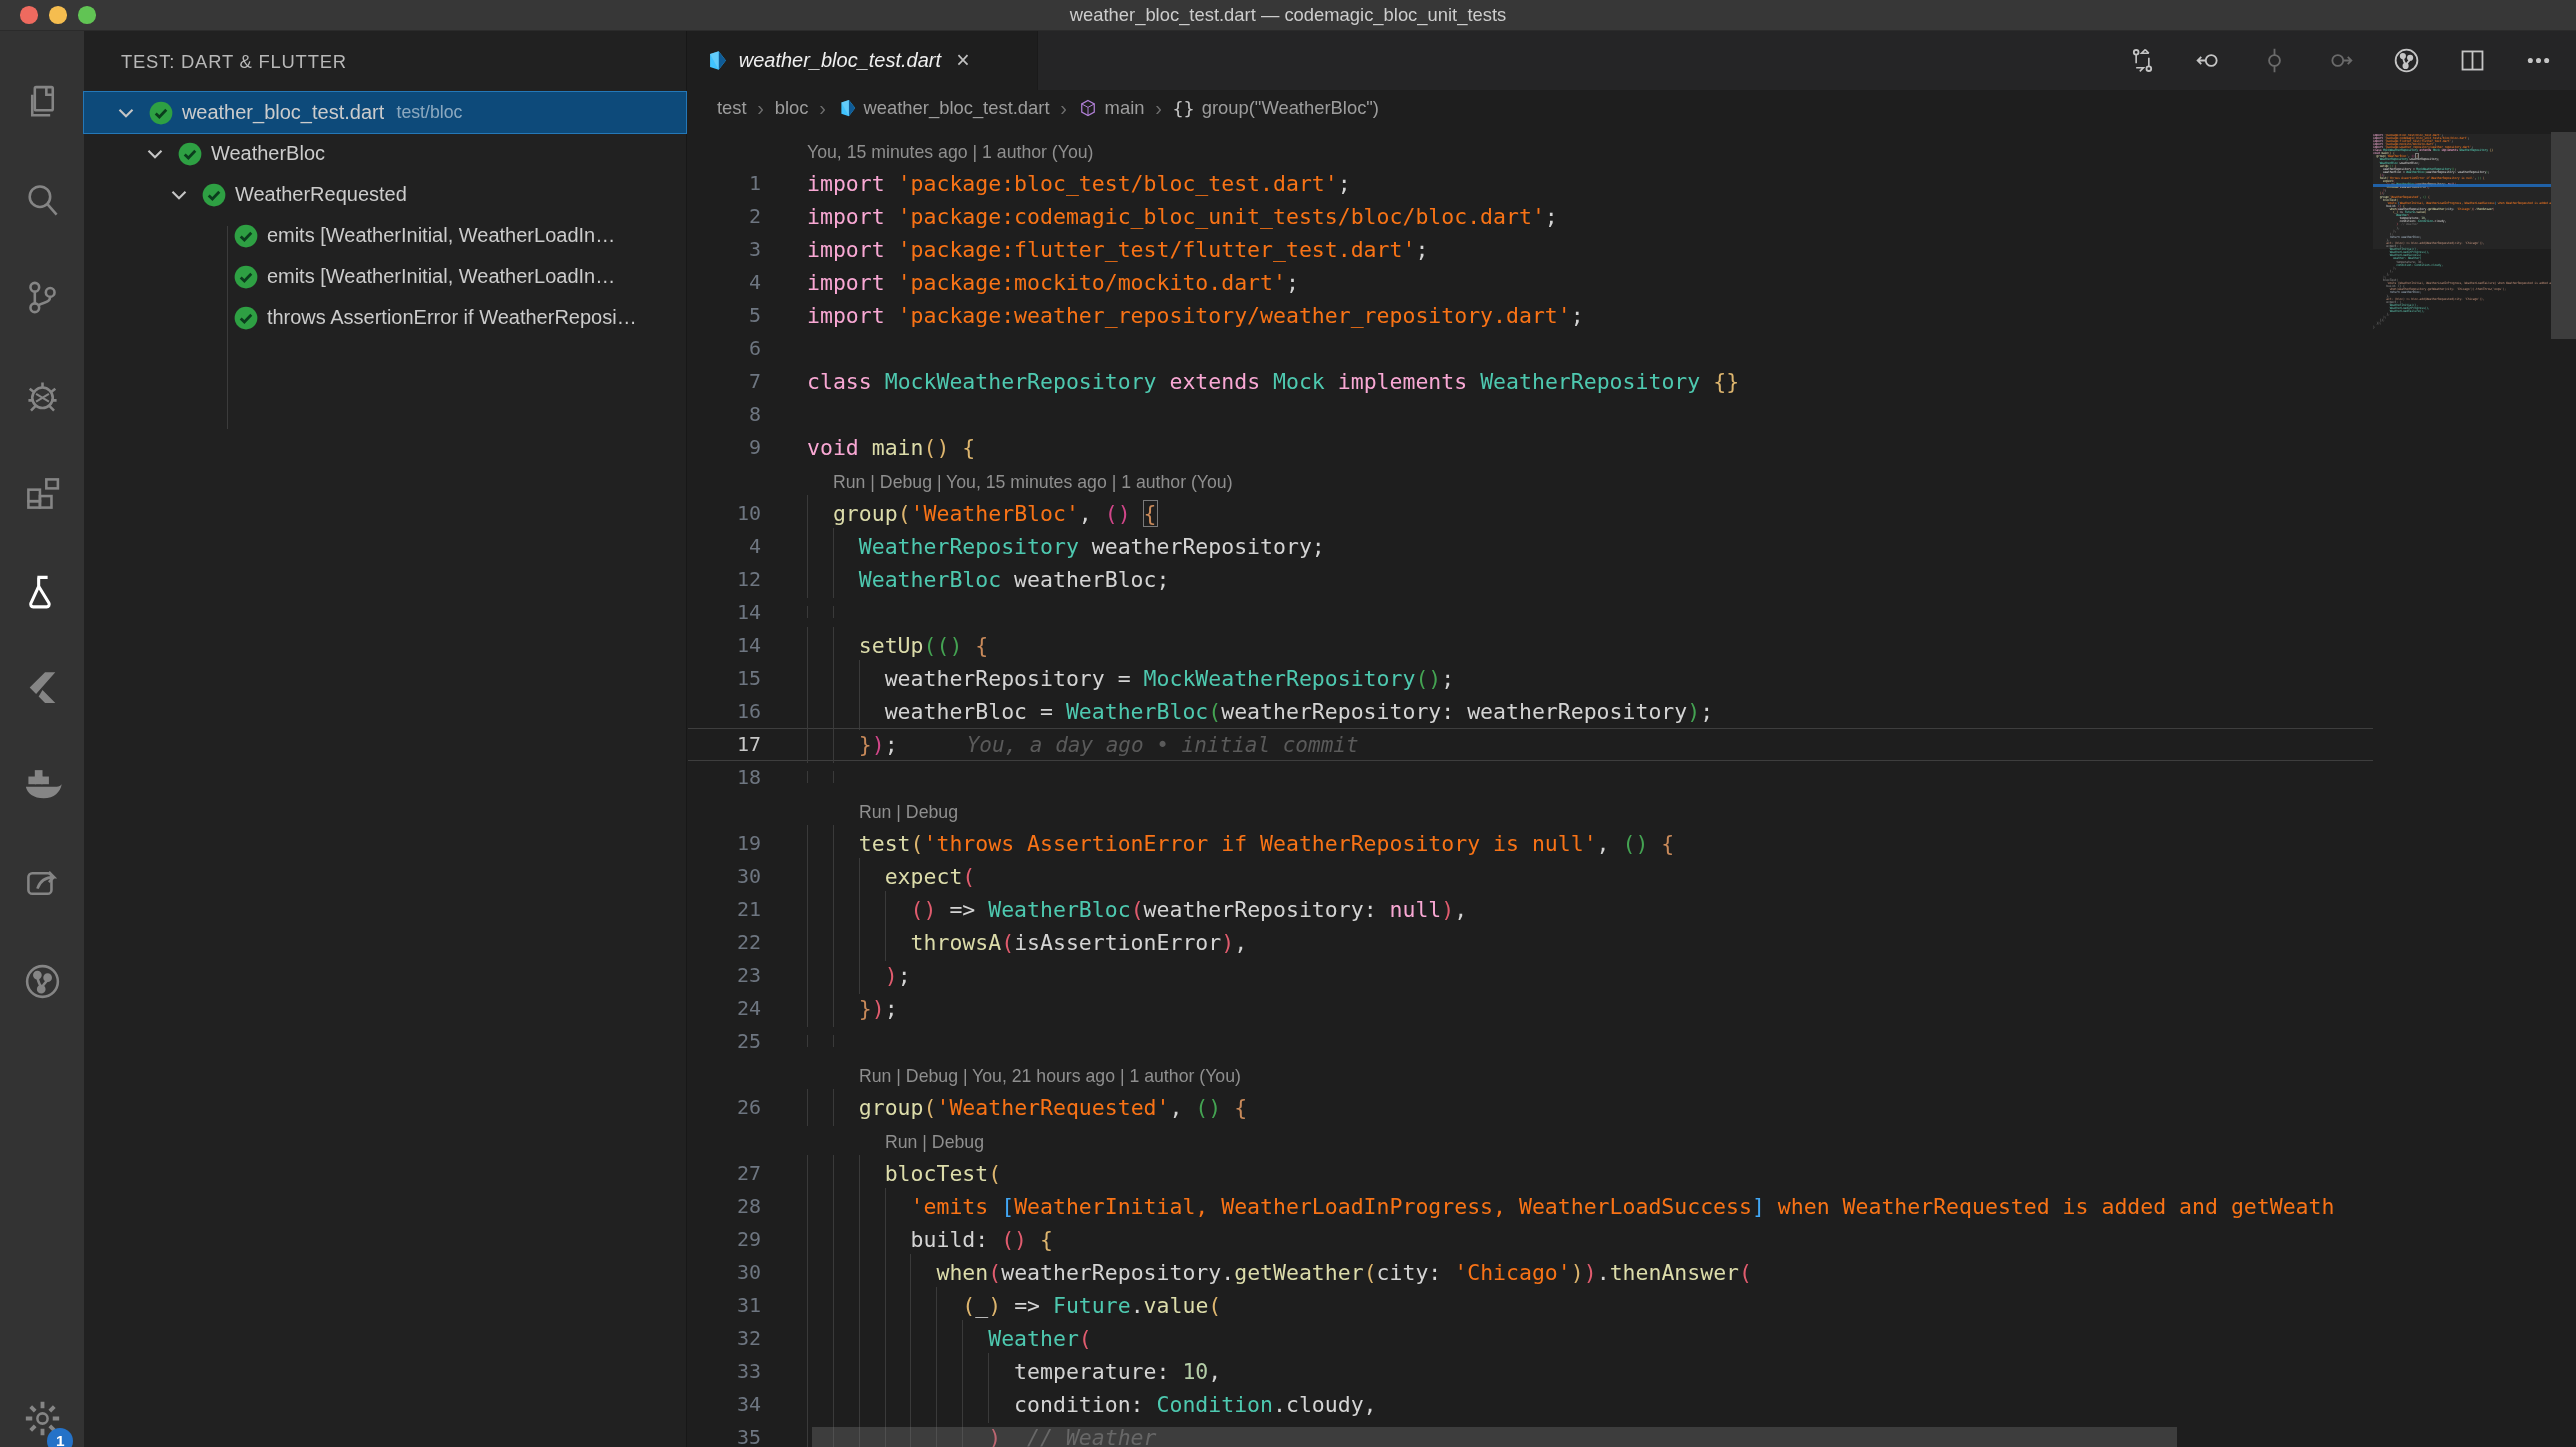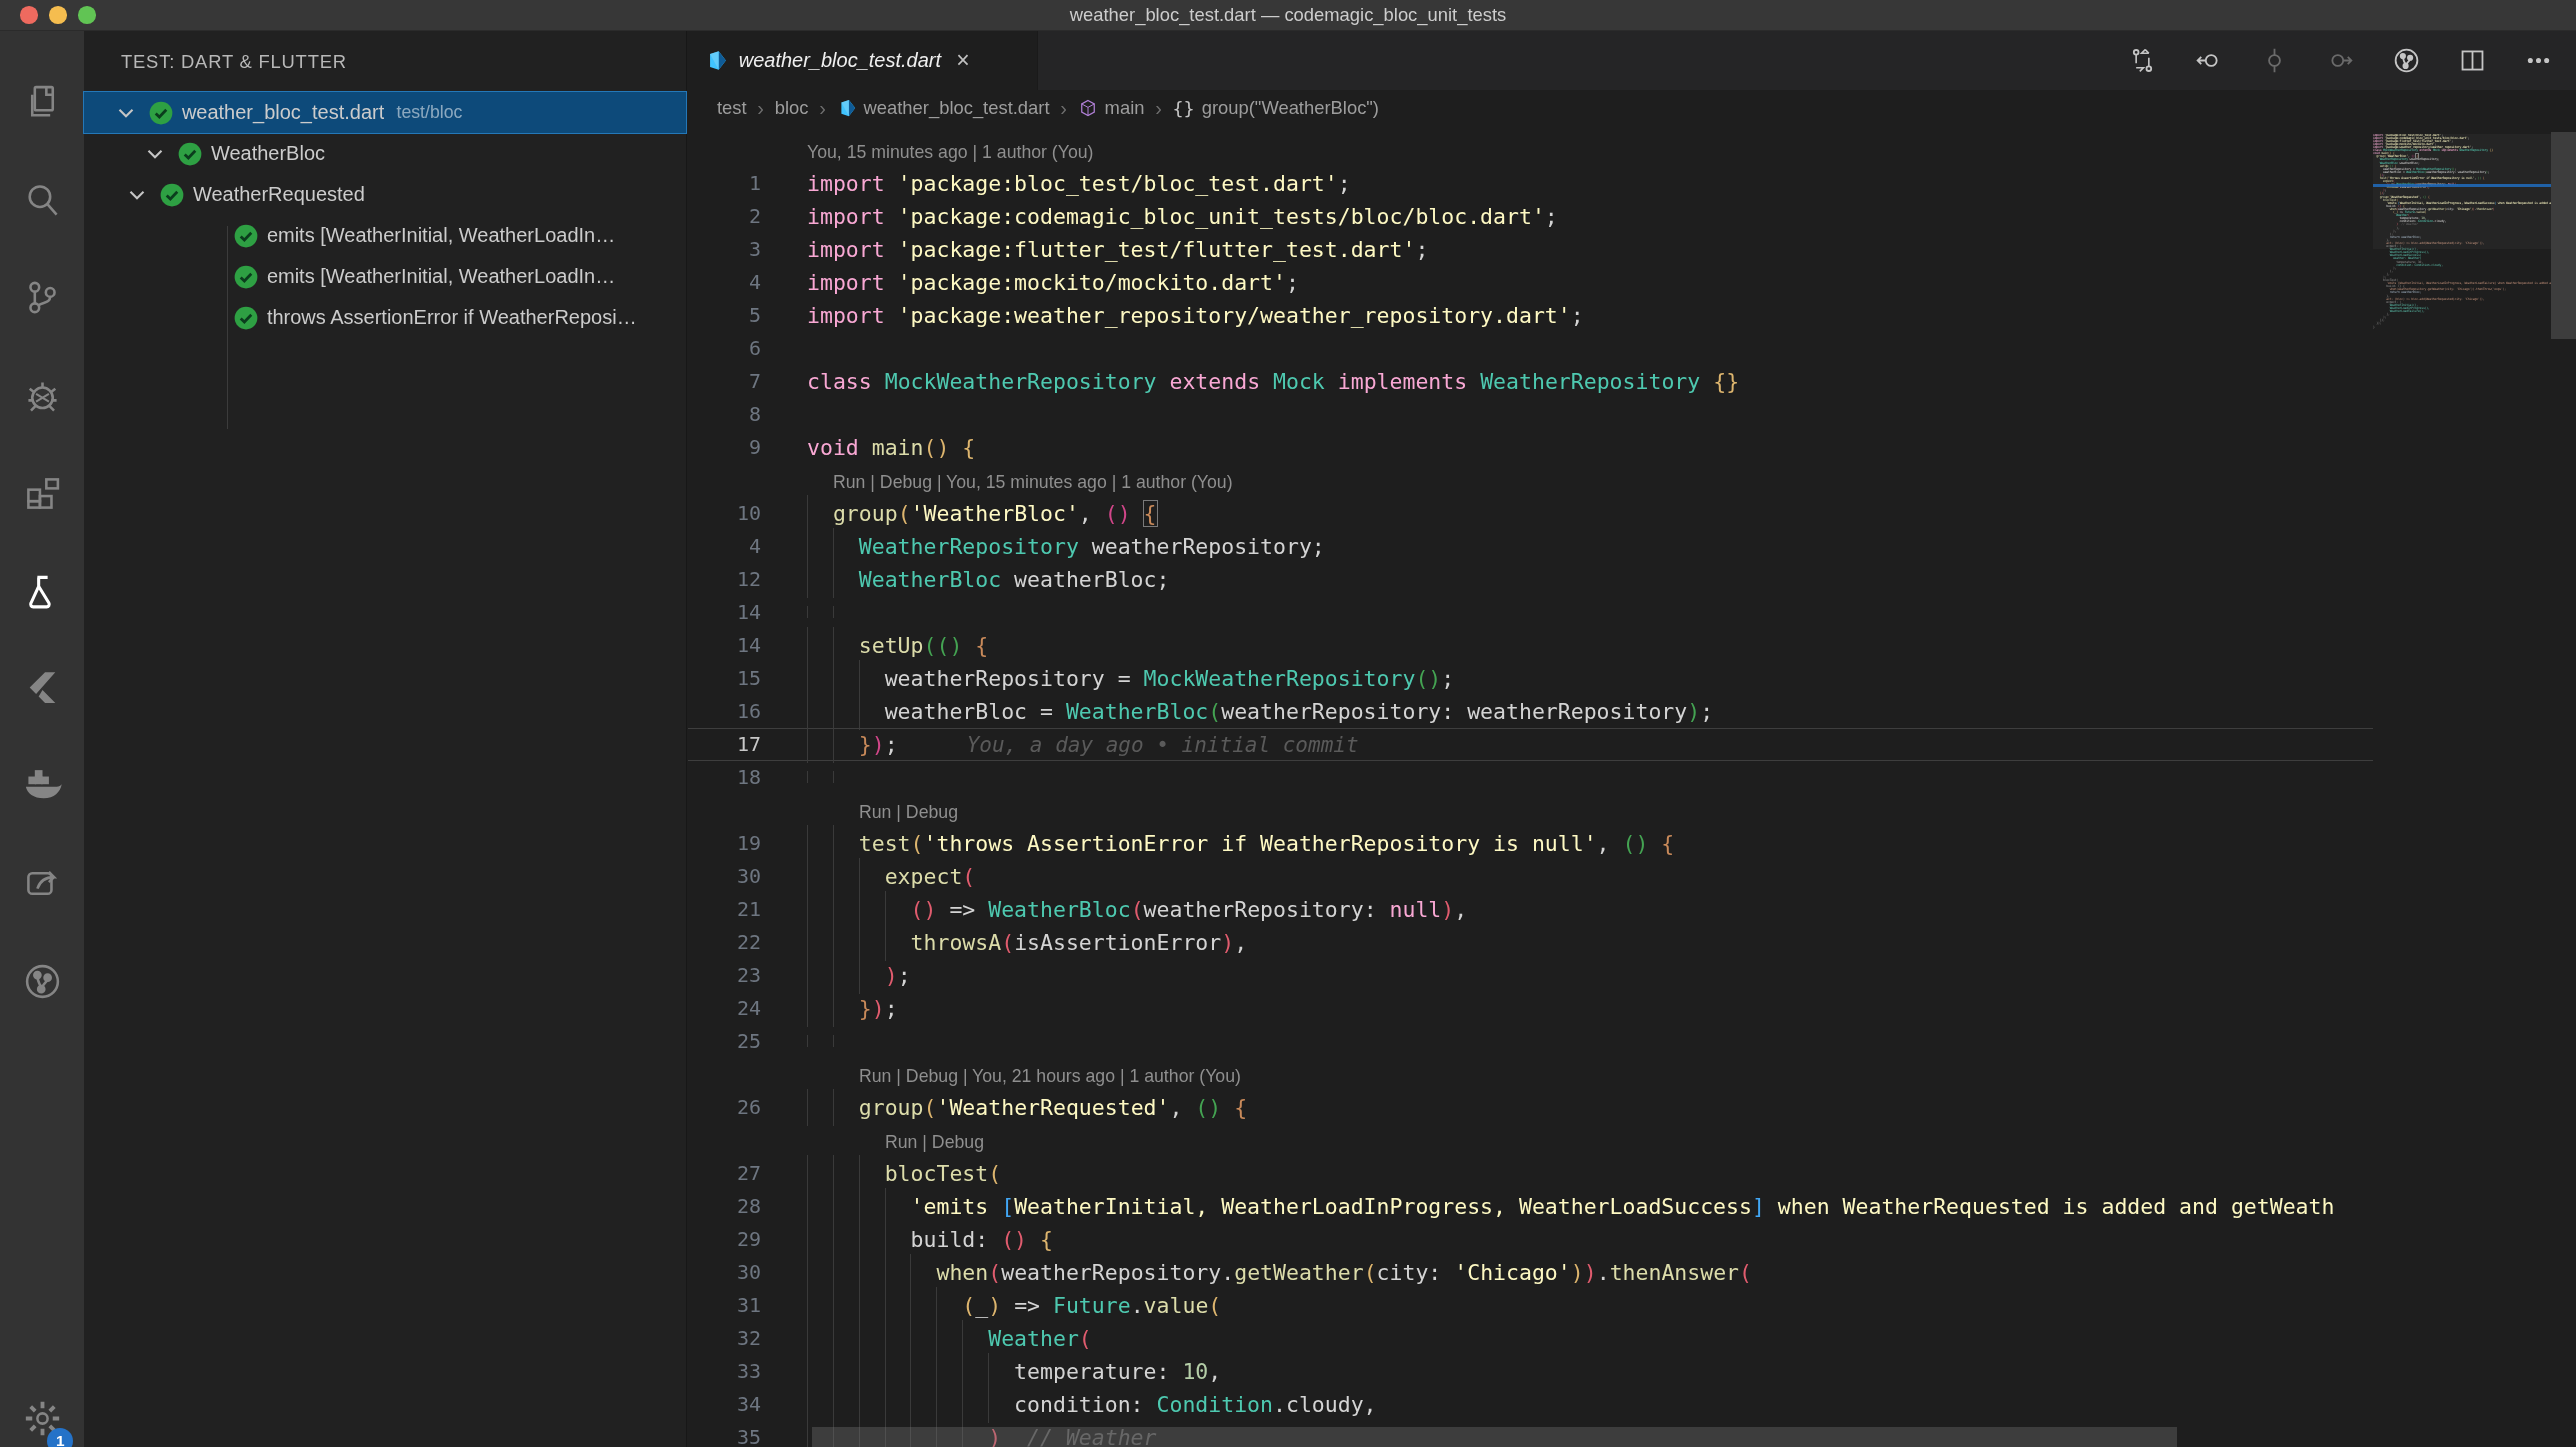--- a/index.html
+++ b/index.html
@@ -71,21 +71,21 @@
   .ln { flex:0 0 73px; text-align:right; color:#6e7681; font-size:20px; }
   .row-content { position:relative; margin-left:46px; display:block; }
   .row.current { border-top:0.8px solid #3e3e3e; border-bottom:0.8px solid #3e3e3e; }
   .row.current .ln { color:#c8c8c8; }
   .lens { font-family:"Liberation Sans", sans-serif; font-size:17.7px; color:#8f8f8f; }
   .blame { font-family:"DejaVu Sans Mono", monospace; font-style:italic; color:#5a5a5a;
     margin-left:69px; font-size:21px; }
   .guides { position:absolute; left:0; top:-6.1px; bottom:-6.1px; pointer-events:none; }
   .guide { position:absolute; top:0; bottom:0; width:0.8px; background:#3a3a3a; }
 
-  .kw{color:#f9a8d4} .ty{color:#4ec9b0} .fn{color:#dcdcaa} .st{color:#fef9c3}
+  .kw{color:#f9a8d4} .ty{color:#4ec9b0} .fn{color:#dcdcaa} .st{color:#f97316}
   .nu{color:#b5cea8} .pl{color:#d4d4d4} .bg{color:#ddb56e} .bm{color:#d14689}
   .bp{color:#e05c6e} .bgr{color:#44a352} .bo{color:#c98a5a} .bb{color:#42a7f5}
   .cm{color:#5f5f5f; font-style:italic}
   .boxed{outline:0.8px solid #7a7a7a;}
 
   
   #minimap { position:absolute; left:1685px; top:7.7px; width:178px; height:223px;
     overflow:hidden; }
   .mm-line { font-family:"DejaVu Sans Mono", monospace; font-size:3.1px; line-height:3.1px;
     white-space:pre; letter-spacing:-0.2px; }
@@ -213,21 +213,21 @@
             <svg viewBox="0 0 32 32" fill="none" stroke="currentColor" stroke-width="2">
               <path d="M8 12l8 8 8-8" stroke-width="2.6"></path>
             </svg>
           </span>
           <span class="tree-check"><svg viewBox="0 0 32 32">
               <circle cx="16" cy="16" r="14" fill="#2ea043"></circle>
               <path d="M9.5 16.5l4.5 4.5 8.5-9" fill="none" stroke="#0b3d1d" stroke-width="3.4"></path>
             </svg></span>
           <span class="tree-label">WeatherBloc</span>
         </div>
-        <div class="tree-row" style="padding-left: 40px;">
+        <div class="tree-row" style="padding-left: 82px;">
           <span class="tree-chevron">
             <svg viewBox="0 0 32 32" fill="none" stroke="currentColor" stroke-width="2">
               <path d="M8 12l8 8 8-8" stroke-width="2.6"></path>
             </svg>
           </span>
           <span class="tree-check"><svg viewBox="0 0 32 32">
               <circle cx="16" cy="16" r="14" fill="#2ea043"></circle>
               <path d="M9.5 16.5l4.5 4.5 8.5-9" fill="none" stroke="#0b3d1d" stroke-width="3.4"></path>
             </svg></span>
           <span class="tree-label">WeatherRequested</span>

